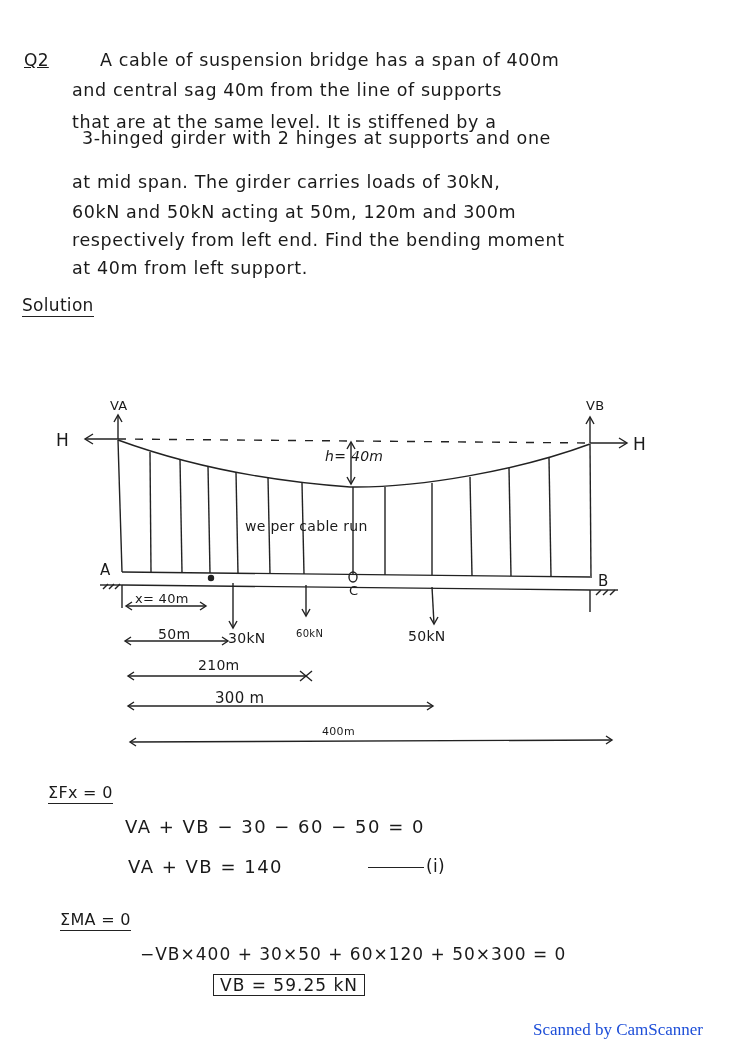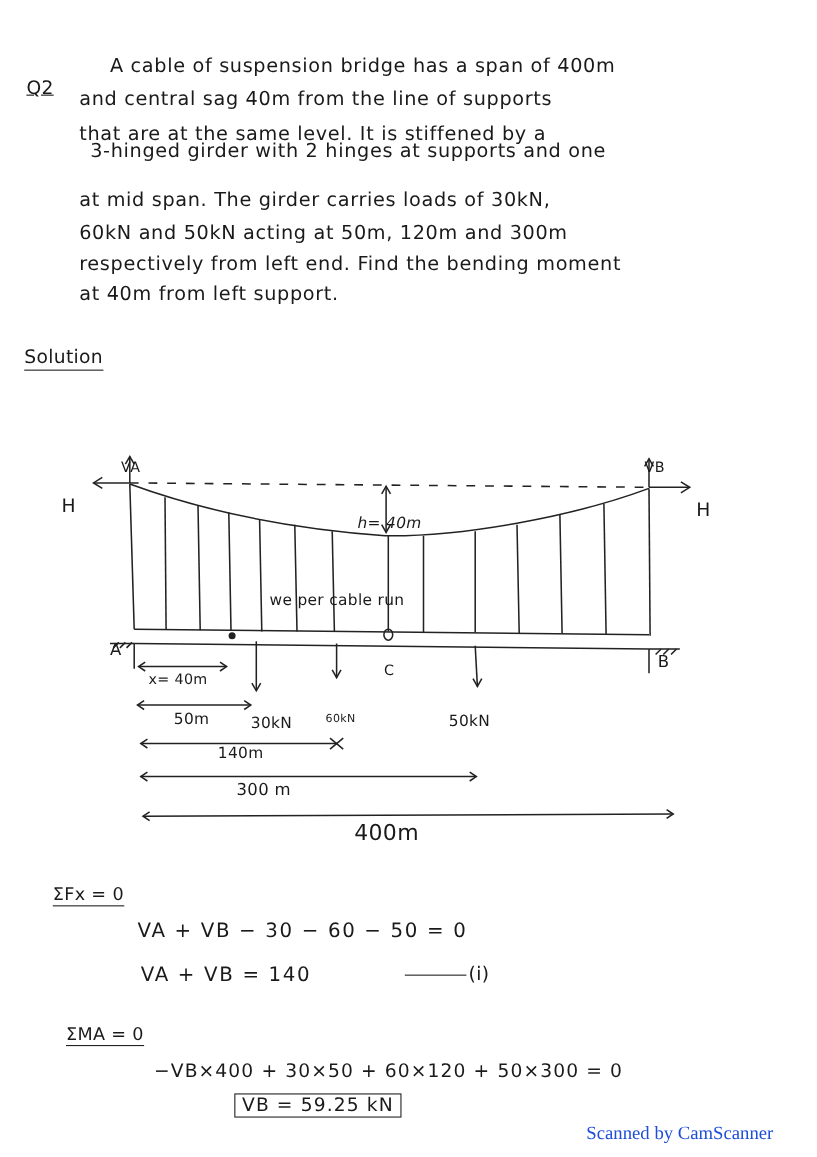--- a/index.html
+++ b/index.html
@@ -1,20 +1,20 @@
 <!DOCTYPE html>
 <html><head>
 <meta charset="utf-8">
 <style>
   html, body { margin: 0; padding: 0; }
   body {
     width: 743px; height: 1052px; background: #ffffff; position: relative; overflow: hidden;
     font-family: "DejaVu Sans", sans-serif; color: #1a1a1a;
   }
-  .hw { position: absolute; font-family: "DejaVu Sans", sans-serif; font-size: 17px; white-space: nowrap; color: #1a1a1a; letter-spacing: 0.3px; margin-top: 20px; }
+  .hw { position: absolute; font-family: "DejaVu Sans", sans-serif; font-size: 17px; white-space: nowrap; color: #1a1a1a; letter-spacing: 0.3px; }
   .q-label { text-decoration: underline; }
   .para-line { position: absolute; left: 72px; font-size: 17.5px; white-space: nowrap; letter-spacing: 0.6px; }
   .underline { border-bottom: 1.5px solid #222; padding-bottom: 1px; }
   svg { position: absolute; left: 0; top: 0; }
   .footer { position: absolute; right: 40px; bottom: 12px; font-family: "Liberation Serif", serif; font-size: 17px; color: #1d4ed8; }
   .boxed { border: 1.5px solid #222; padding: 0 6px; }
 </style>
 </head>
 <body>
 
@@ -117,23 +117,23 @@
 <div class="hw" style="left:325px; top:448px; font-size:14px;font-style:italic;">h= 40m</div>
 <div class="hw" style="left:245px; top:518px; font-size:14px;">we per cable run</div>
 <div class="hw" style="left:100px; top:561px; font-size:15px;">A</div>
 <div class="hw" style="left:598px; top:572px; font-size:15px;">B</div>
 <div class="hw" style="left:349px; top:583px; font-size:13px;">C</div>
 <div class="hw" style="left:135px; top:591px; font-size:13px;">x= 40m</div>
 <div class="hw" style="left:158px; top:626px; font-size:14px;">50m</div>
 <div class="hw" style="left:228px; top:630px; font-size:14px;">30kN</div>
 <div class="hw" style="left:296px; top:628px; font-size:10px;">60kN</div>
 <div class="hw" style="left:408px; top:628px; font-size:14px;">50kN</div>
-<div class="hw" style="left:198px; top:657px; font-size:14px;">140m</div>
+<div class="hw" style="left:198px; top:657px; font-size:14px;">210m</div>
 <div class="hw" style="left:215px; top:689px; font-size:15px;">300 m</div>
-<div class="hw" style="left:322px; top:725px; font-size:20px;">400m</div>
+<div class="hw" style="left:322px; top:725px; font-size:11px;">400m</div>
 
 <div class="hw underline" style="left:48px; top:783px; font-size:16px;">ΣFx = 0</div>
 <div class="hw" style="left:125px; top:816px; font-size:18px; letter-spacing:1.5px;">VA + VB − 30 − 60 − 50 = 0</div>
 <div class="hw" style="left:128px; top:856px; font-size:18px; letter-spacing:1.5px;">VA + VB = 140</div>
 <div class="hw" style="left:368px; top:856px; font-size:17px;">
   <span style="display:inline-block; width:56px; border-bottom:1.4px solid #222; margin-right:2px; vertical-align:middle;"></span><span>(i)</span>
 </div>
 
 <div class="hw underline" style="left:60px; top:910px; font-size:16px;">ΣMA = 0</div>
 <div class="hw" style="left:140px; top:944px; font-size:17px; letter-spacing:1px;">−VB×400 + 30×50 + 60×120 + 50×300 = 0</div>

